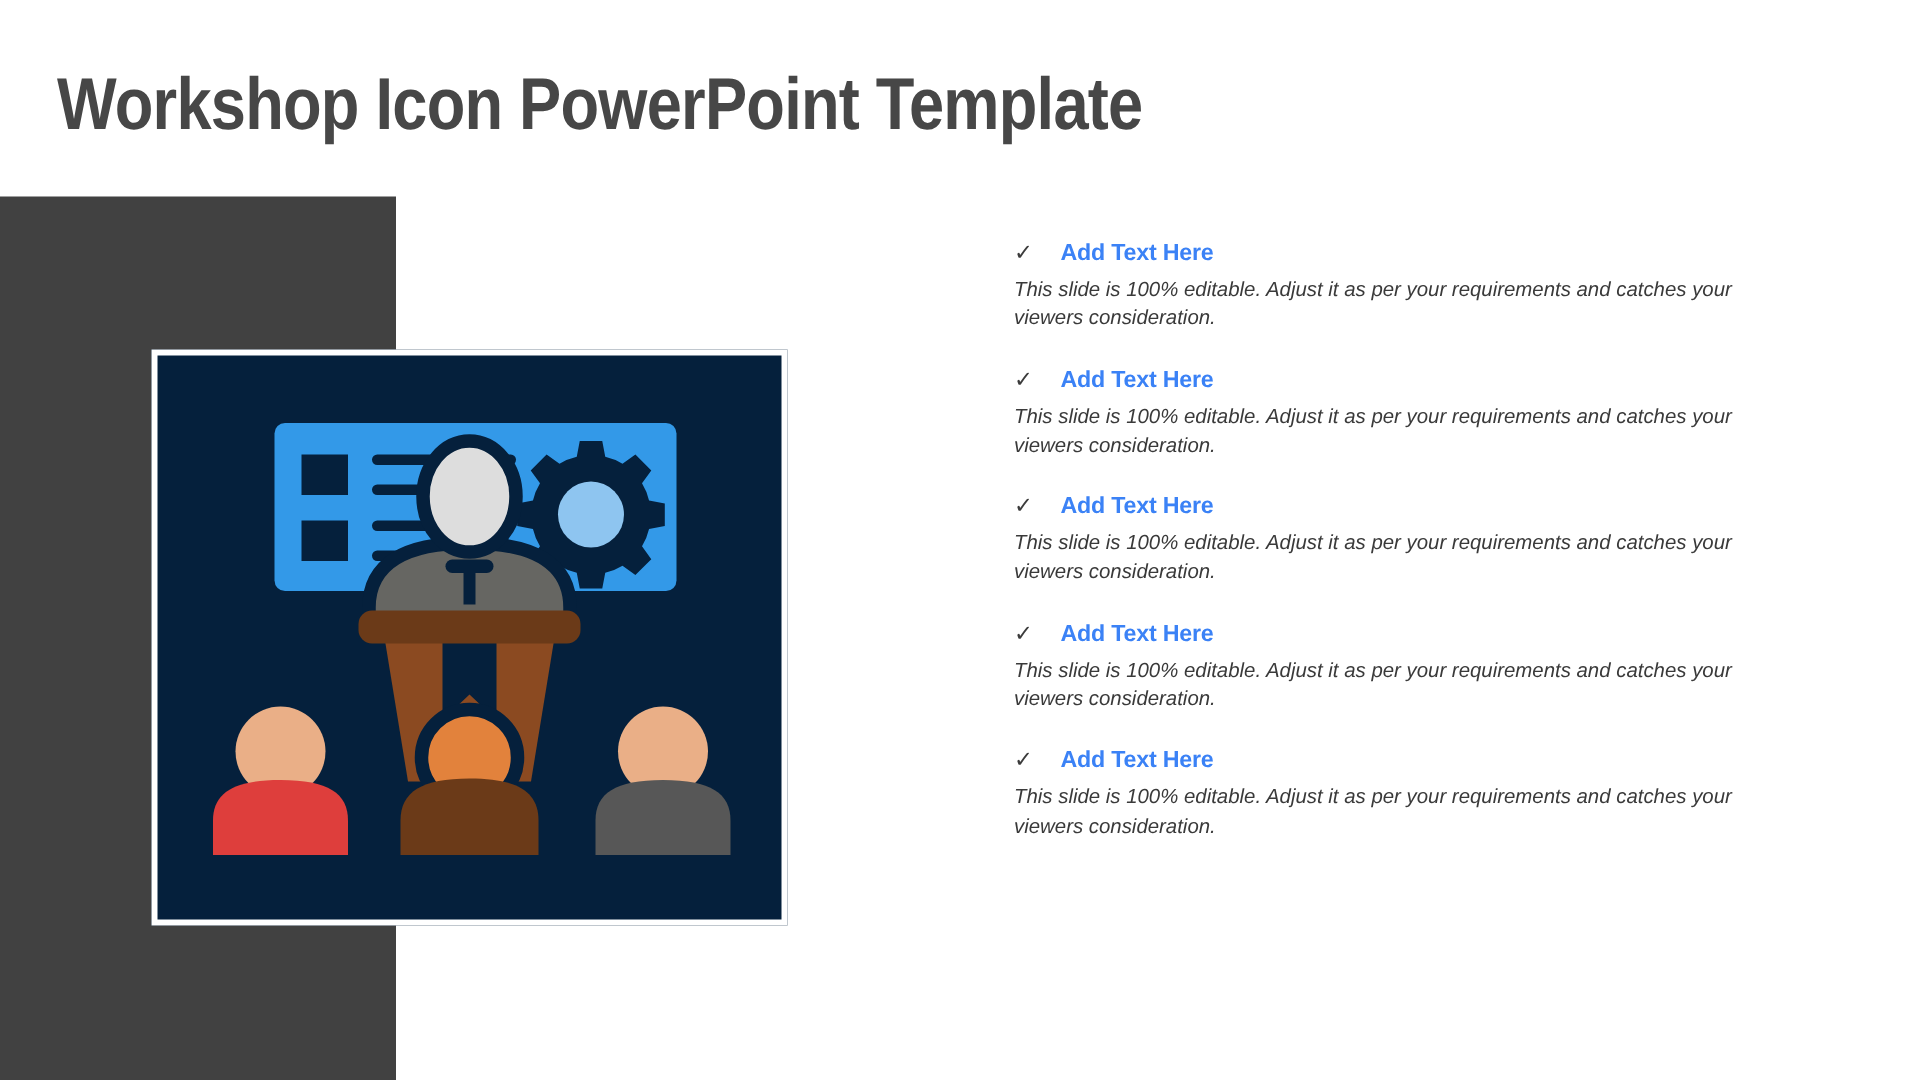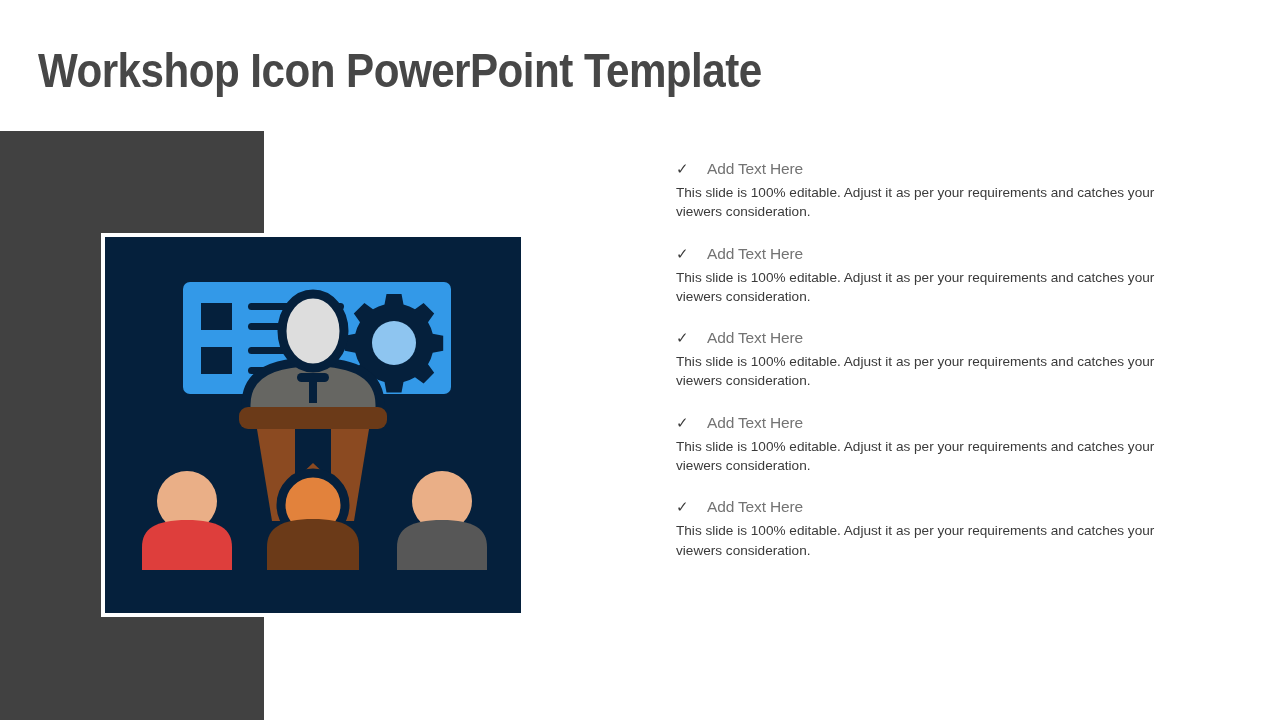--- a/index.html
+++ b/index.html
@@ -70,27 +70,28 @@
   }
   .check-icon {
     flex: 0 0 auto;
     width: 31px;
     font-size: 15px;
     color: #3c3c3c;
     line-height: 1;
   }
   .bullet-heading {
     font-size: 15.5px;
-    font-weight: normal;
-    color: #737373;
+    font-weight: bold;
+    color: #3b82f6;
     letter-spacing: -0.15px;
     white-space: nowrap;
   }
   .bullet-body {
     font-size: 13.6px;
+    font-style: italic;
     color: #3a3a3a;
     line-height: 1.42;
     width: 512px;
   }
 </style>
 </head>
 <body>
 
 <div id="slide-title">Workshop Icon PowerPoint Template</div>
 

